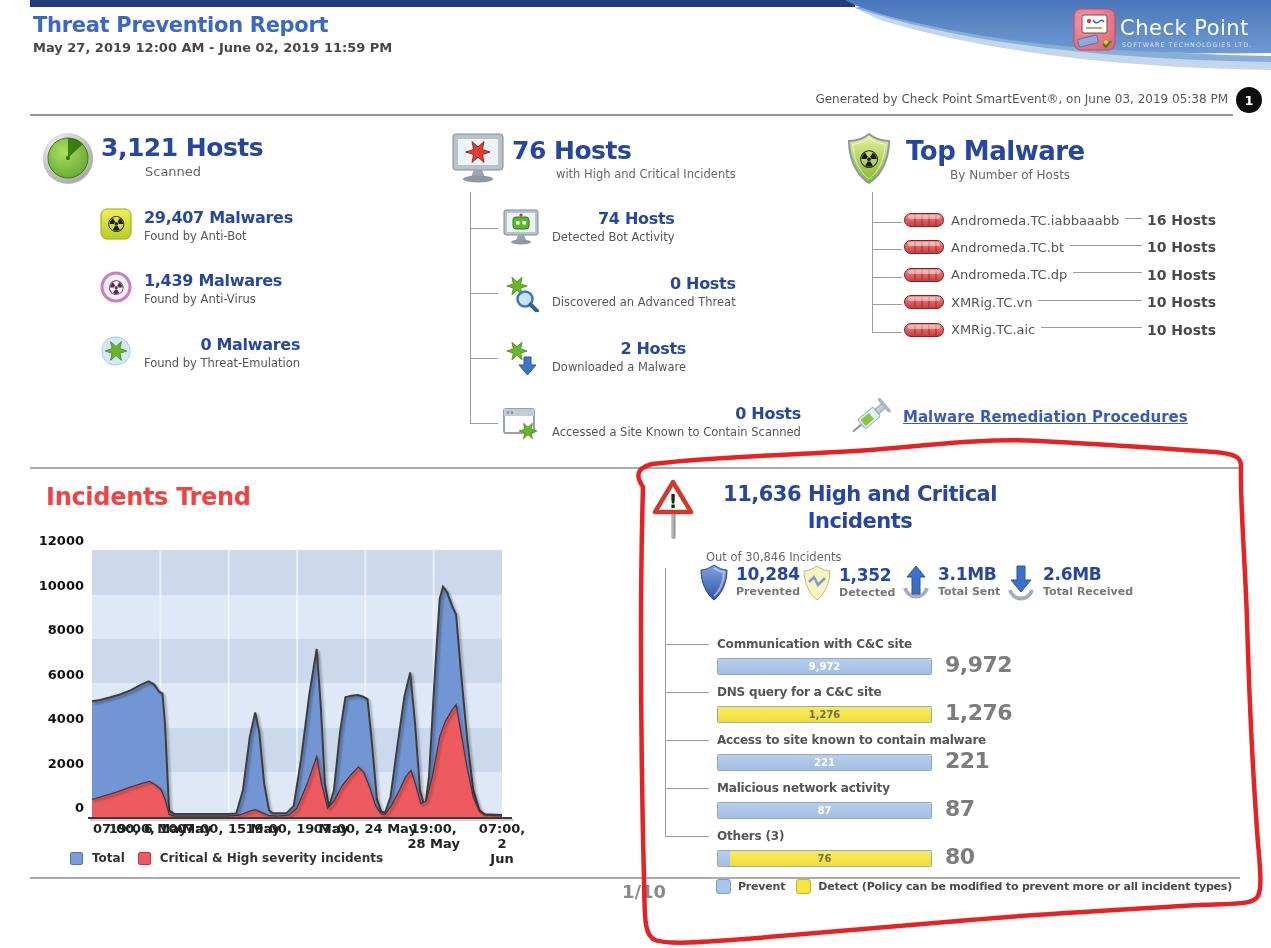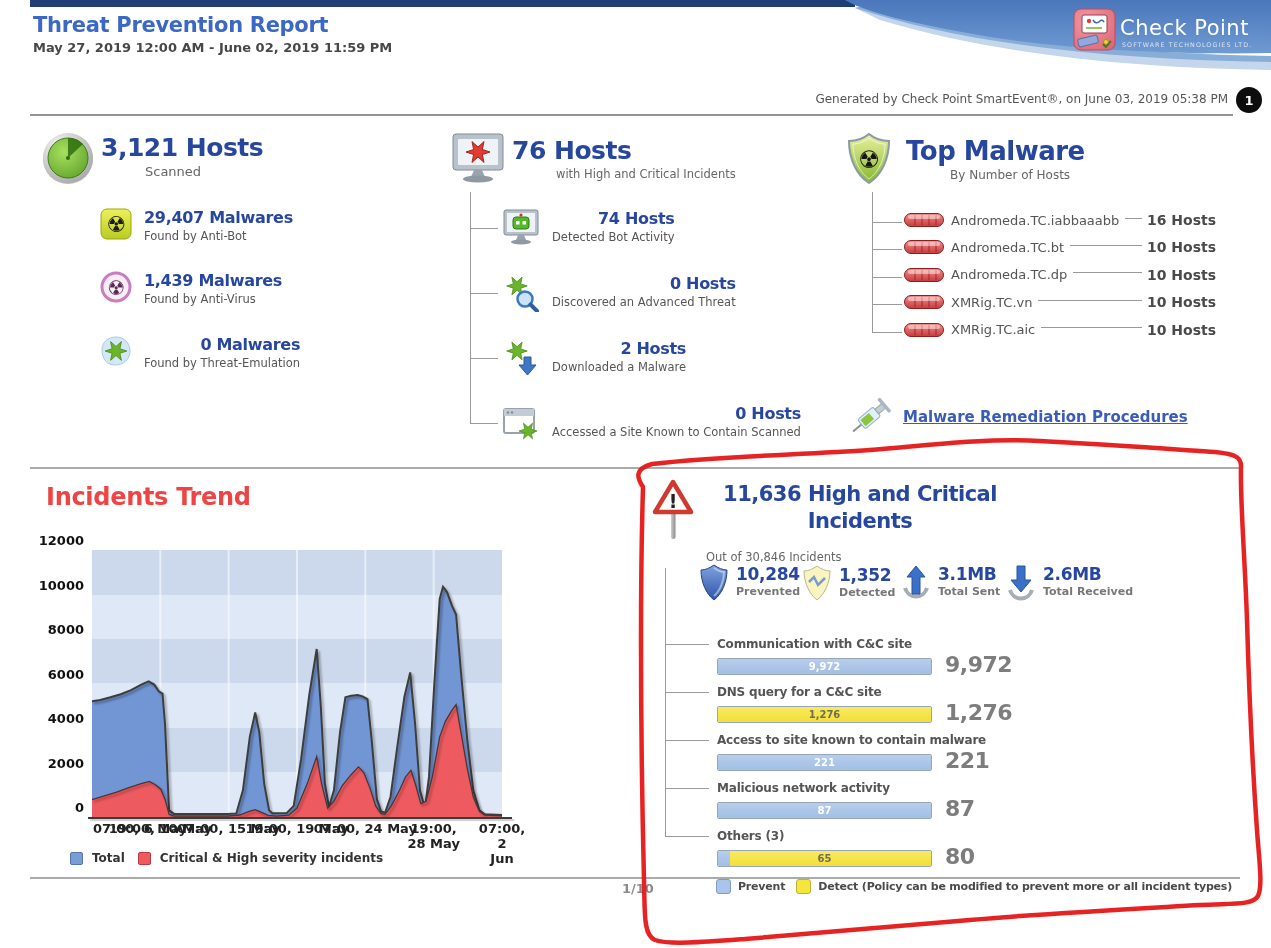--- a/index.html
+++ b/index.html
@@ -66,21 +66,21 @@
   .seg.prevent { background:linear-gradient(#b7cdec,#a2bfe4); }
   .seg.detect { background:linear-gradient(#f8ea5e,#f3df3a); }
   .bar-text { position:absolute; left:0; right:0; top:2px; text-align:center; font-size:10px; font-weight:bold; color:#fff; }
   .bar-text.dark { color:#6e6e52; }
   .inc-value { position:absolute; left:228px; font-size:22px; font-weight:bold; color:#7d7d7d; letter-spacing:-0.5px; }
   .footer-legend { left:716px; top:879px; display:flex; align-items:center; gap:7px; }
   .footer-legend .sq { width:15px; height:15px; border-radius:3px; }
   .sq-prevent { background:#aac4ea; border:1px solid #7e9cc6; }
   .sq-detect { background:#f5e53c; border:1px solid #c0b22e; }
   .footer-legend .lab { font-size:11px; font-weight:bold; color:#4a4a4a; letter-spacing:-0.2px; }
-  .page-num { left:622px; top:881px; font-size:13px; font-weight:bold; color:#8a8a8a; }
+  .page-num { left:622px; top:881px; font-size:18px; font-weight:bold; color:#8a8a8a; }
 
   svg text { font-family:"DejaVu Sans","Liberation Sans",sans-serif; }
   .red-annotation { left:0; top:0; pointer-events:none; }
 </style>
 </head>
 <body>
 
 <div class="page">
 
   <div class="abs navy-bar"></div>
@@ -535,21 +535,21 @@
       <div class="inc-label">Malicious network activity</div>
       <div class="inc-bar" style="top:21px">
           <span class="bar-text">87</span>
           <div class="seg prevent" style="width: 100%;"></div>
         </div>
       <div class="inc-value" style="top:15px">87</div>
     </div>
     <div class="abs" style="left:717px;top:829px;width:330px;height:40px">
       <div class="inc-label">Others (3)</div>
       <div class="inc-bar" style="top:21px">
-          <span class="bar-text dark">65</span>
+          <span class="bar-text dark">76</span>
           <div class="seg prevent" style="width: 5.5%;"></div>
           <div class="seg detect" style="width: 94.5%;"></div>
         </div>
       <div class="inc-value" style="top:15px">80</div>
     </div>
   </div>
 
   <div class="abs divider" style="left:30px;top:877px;width:1210px"></div>
   <div class="abs page-num">1/10</div>
   <div class="abs footer-legend">

